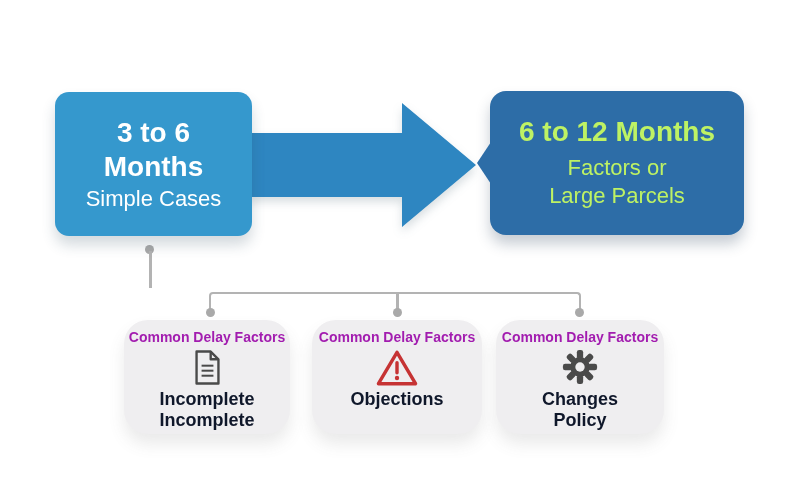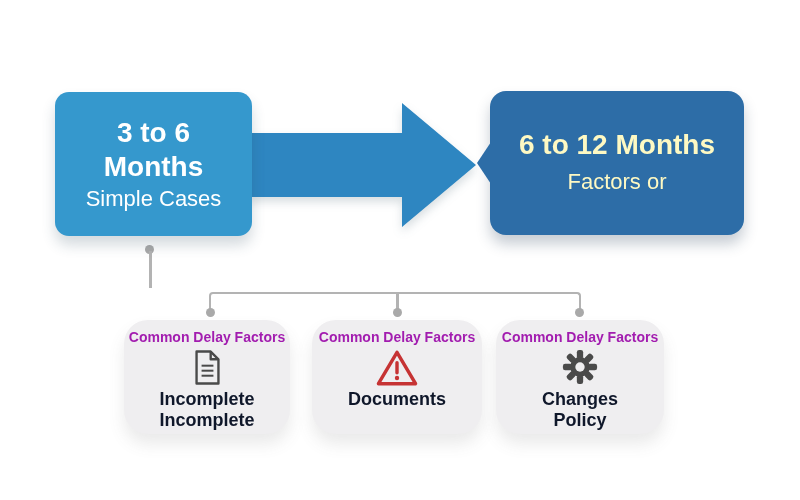--- a/index.html
+++ b/index.html
@@ -19,21 +19,21 @@
   .box-left .big{font-size:28px;font-weight:bold;line-height:1.18;}
   .box-left .sub{font-size:22px;font-weight:400;margin-top:3px;}
 
   .arrow-svg{position:absolute;left:248px;top:102px;z-index:1;
     filter:drop-shadow(0 5px 5px rgba(40,70,90,0.18));}
 
   .box-right{
     position:absolute;left:490px;top:91px;width:254px;height:144px;
     background:#2d6da7;border-radius:16px;z-index:2;
     display:flex;flex-direction:column;align-items:center;justify-content:center;
-    color:#fef9c3;text-align:center;
+    color:#bef264;text-align:center;
     box-shadow:0 9px 14px rgba(30,55,85,0.25);
   }
   .box-right::before{
     content:"";position:absolute;left:-13px;top:50%;transform:translateY(-50%);
     border-top:21px solid transparent;border-bottom:21px solid transparent;
     border-right:14px solid #2d6da7;
   }
   .box-right .big{font-size:28px;font-weight:bold;line-height:1.1;}
   .box-right .sub{font-size:22px;font-weight:400;line-height:1.25;margin-top:7px;}
 
@@ -75,20 +75,21 @@
   </div>
 
   <svg class="arrow-svg" width="230" height="126" viewBox="0 0 230 126">
     <polygon points="0,31 154,31 154,1 228,63 154,125 154,95 0,95" fill="#2e86c1"></polygon>
   </svg>
 
   <div class="box-right">
     <div class="big">6 to 12 Months</div>
     <div class="sub">
       <div>Factors or</div>
+      <div>Large Parcels</div>
     </div>
   </div>
 
   <div class="stub-dot"></div>
   <div class="stub-line"></div>
 
   <div class="bracket"></div>
   <div class="bracket-mid"></div>
   <div class="drop-dot dot-a"></div>
   <div class="drop-dot dot-b"></div>
@@ -114,21 +115,21 @@
   <div class="card card-2">
     <div class="card-heading">Common Delay Factors</div>
     <div class="card-icon">
       <svg width="44" height="39" viewBox="0 0 46 41">
         <path d="M23 4.5 L42.5 37.5 H3.5 Z" fill="none" stroke="#c63334" stroke-width="3.6" stroke-linejoin="round"></path>
         <line x1="23" y1="15.5" x2="23" y2="26" stroke="#c63334" stroke-width="3.6" stroke-linecap="round"></line>
         <circle cx="23" cy="31.5" r="2.3" fill="#c63334"></circle>
       </svg>
     </div>
     <div class="card-title">
-      <div>Documents</div>
+      <div>Objections</div>
     </div>
   </div>
 
   <div class="card card-3">
     <div class="card-icon" style="height:auto;margin:0;"></div>
     <div class="card-heading">Common Delay Factors</div>
     <div class="card-icon">
       <svg width="36" height="36" viewBox="0 0 40 40">
         <g fill="#4a4a4a">
           <circle cx="20" cy="20" r="11"></circle>

